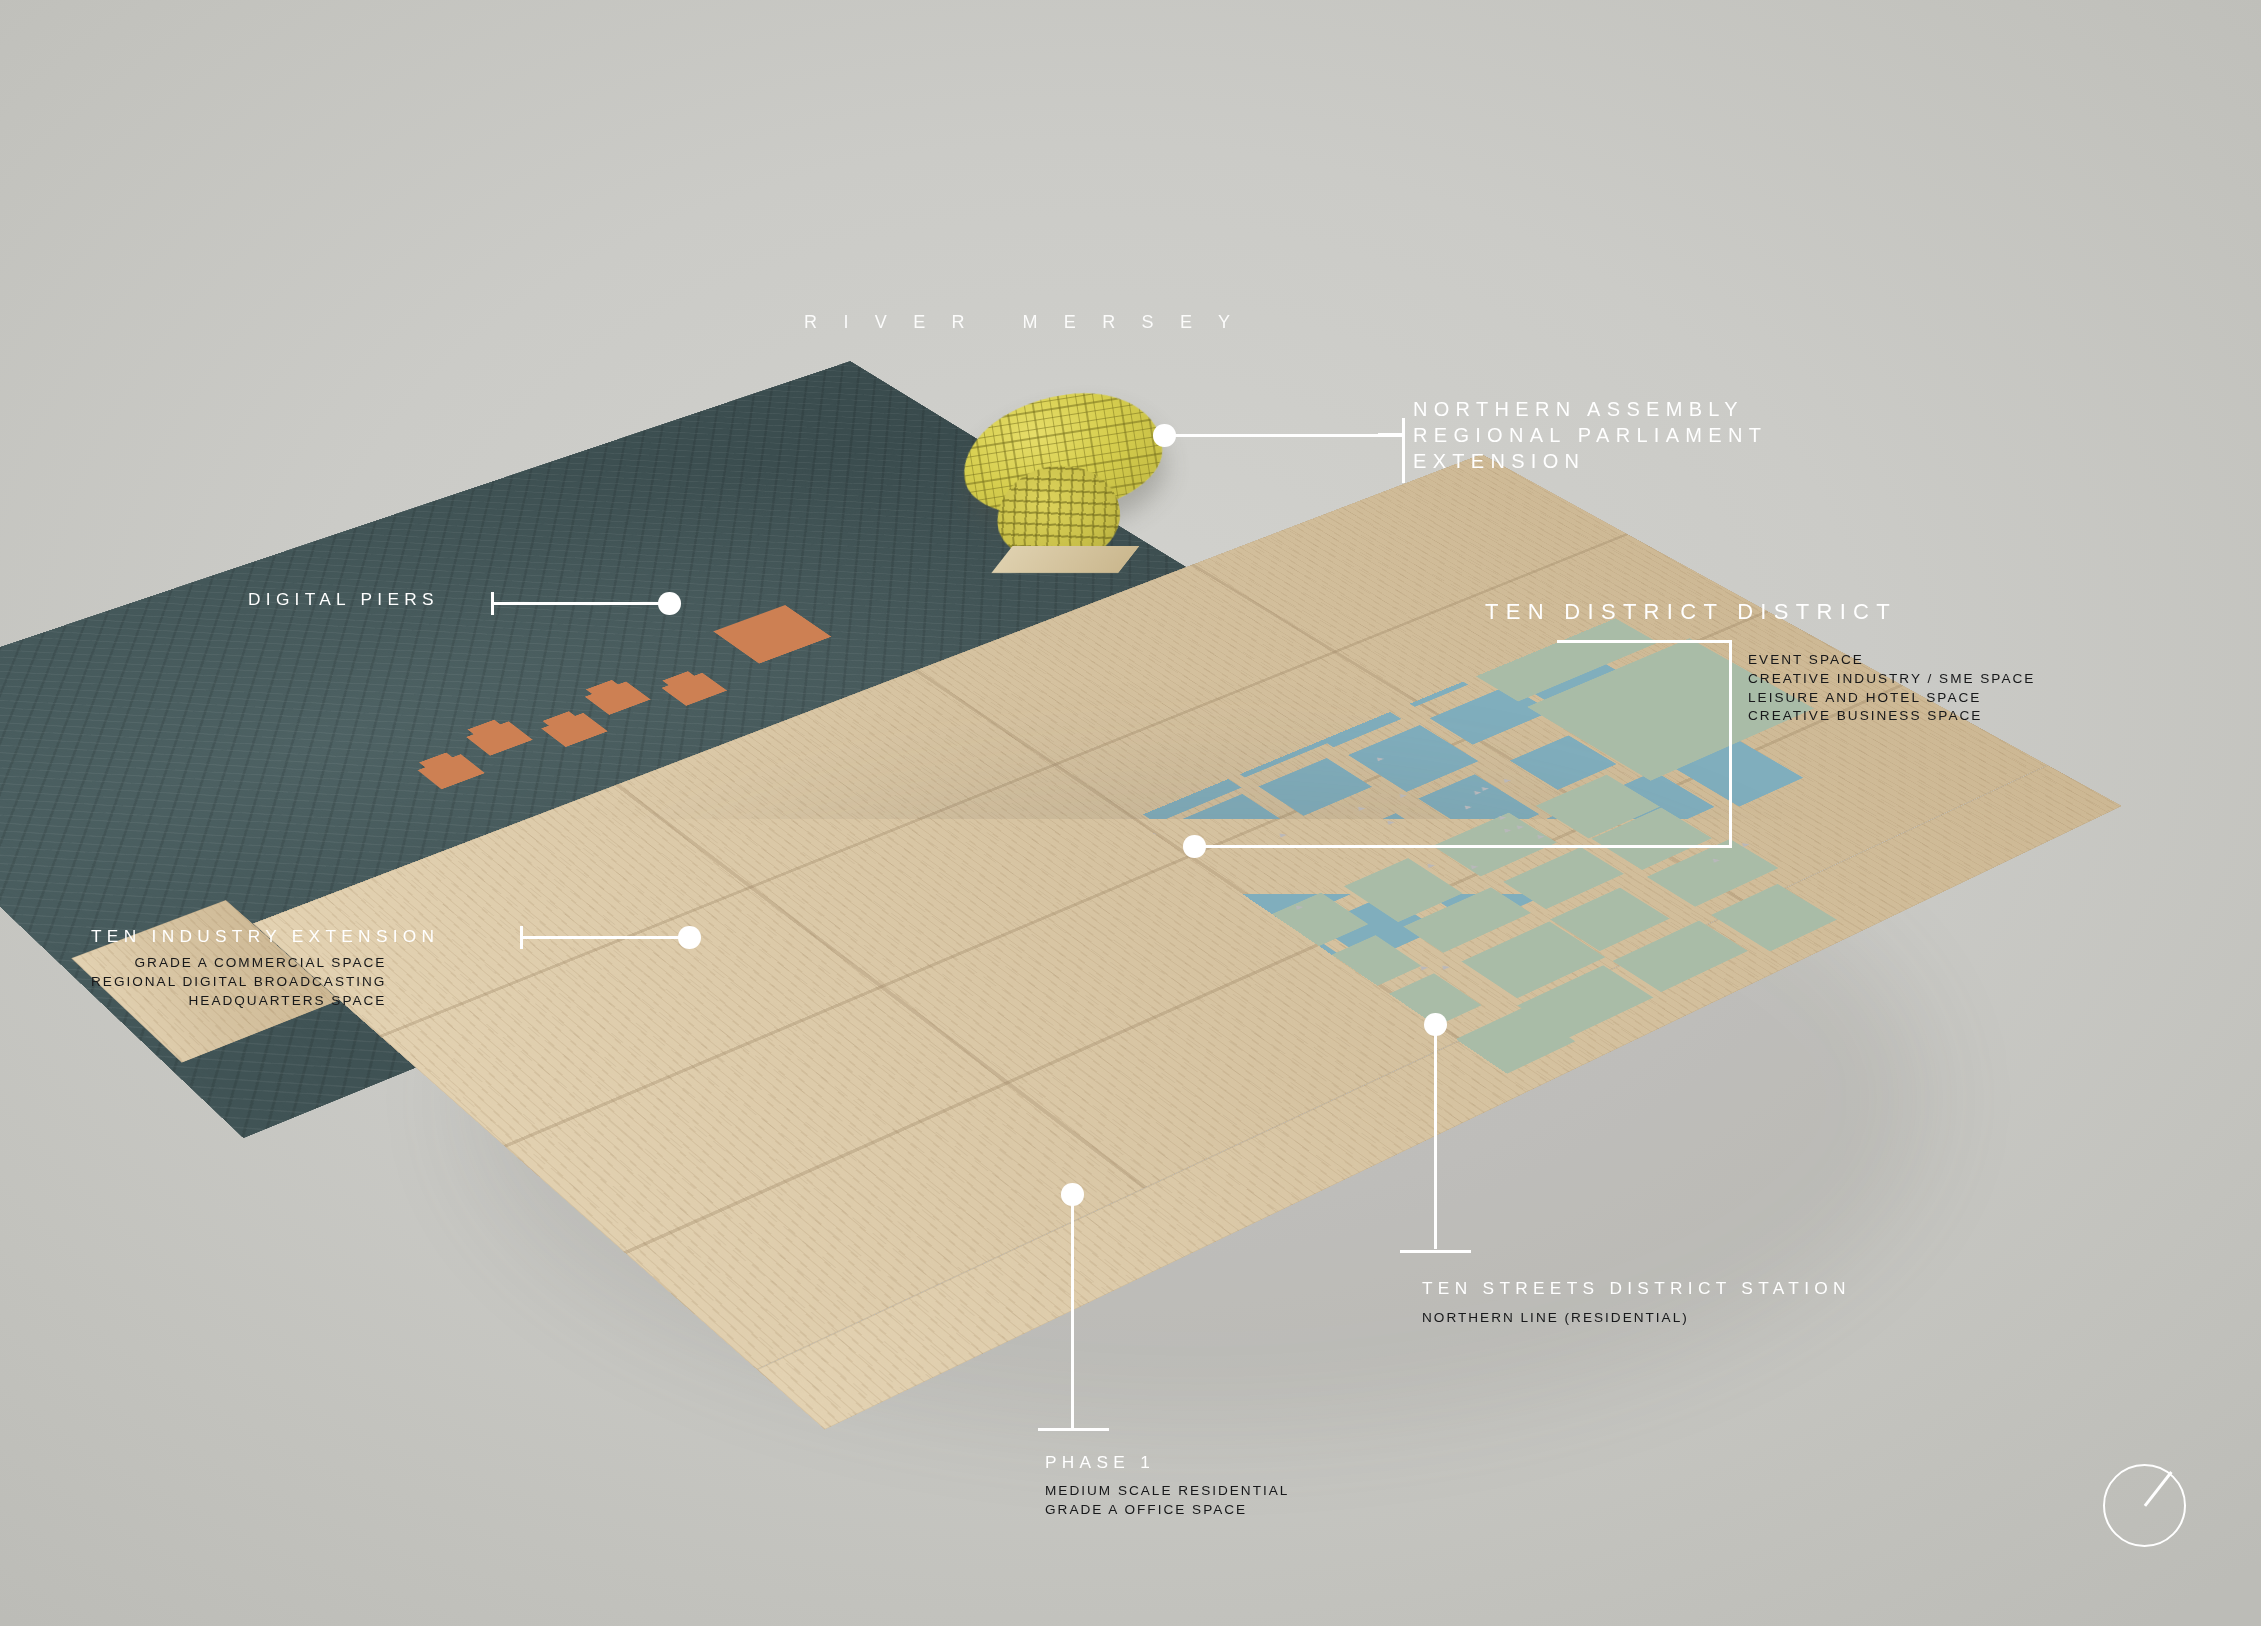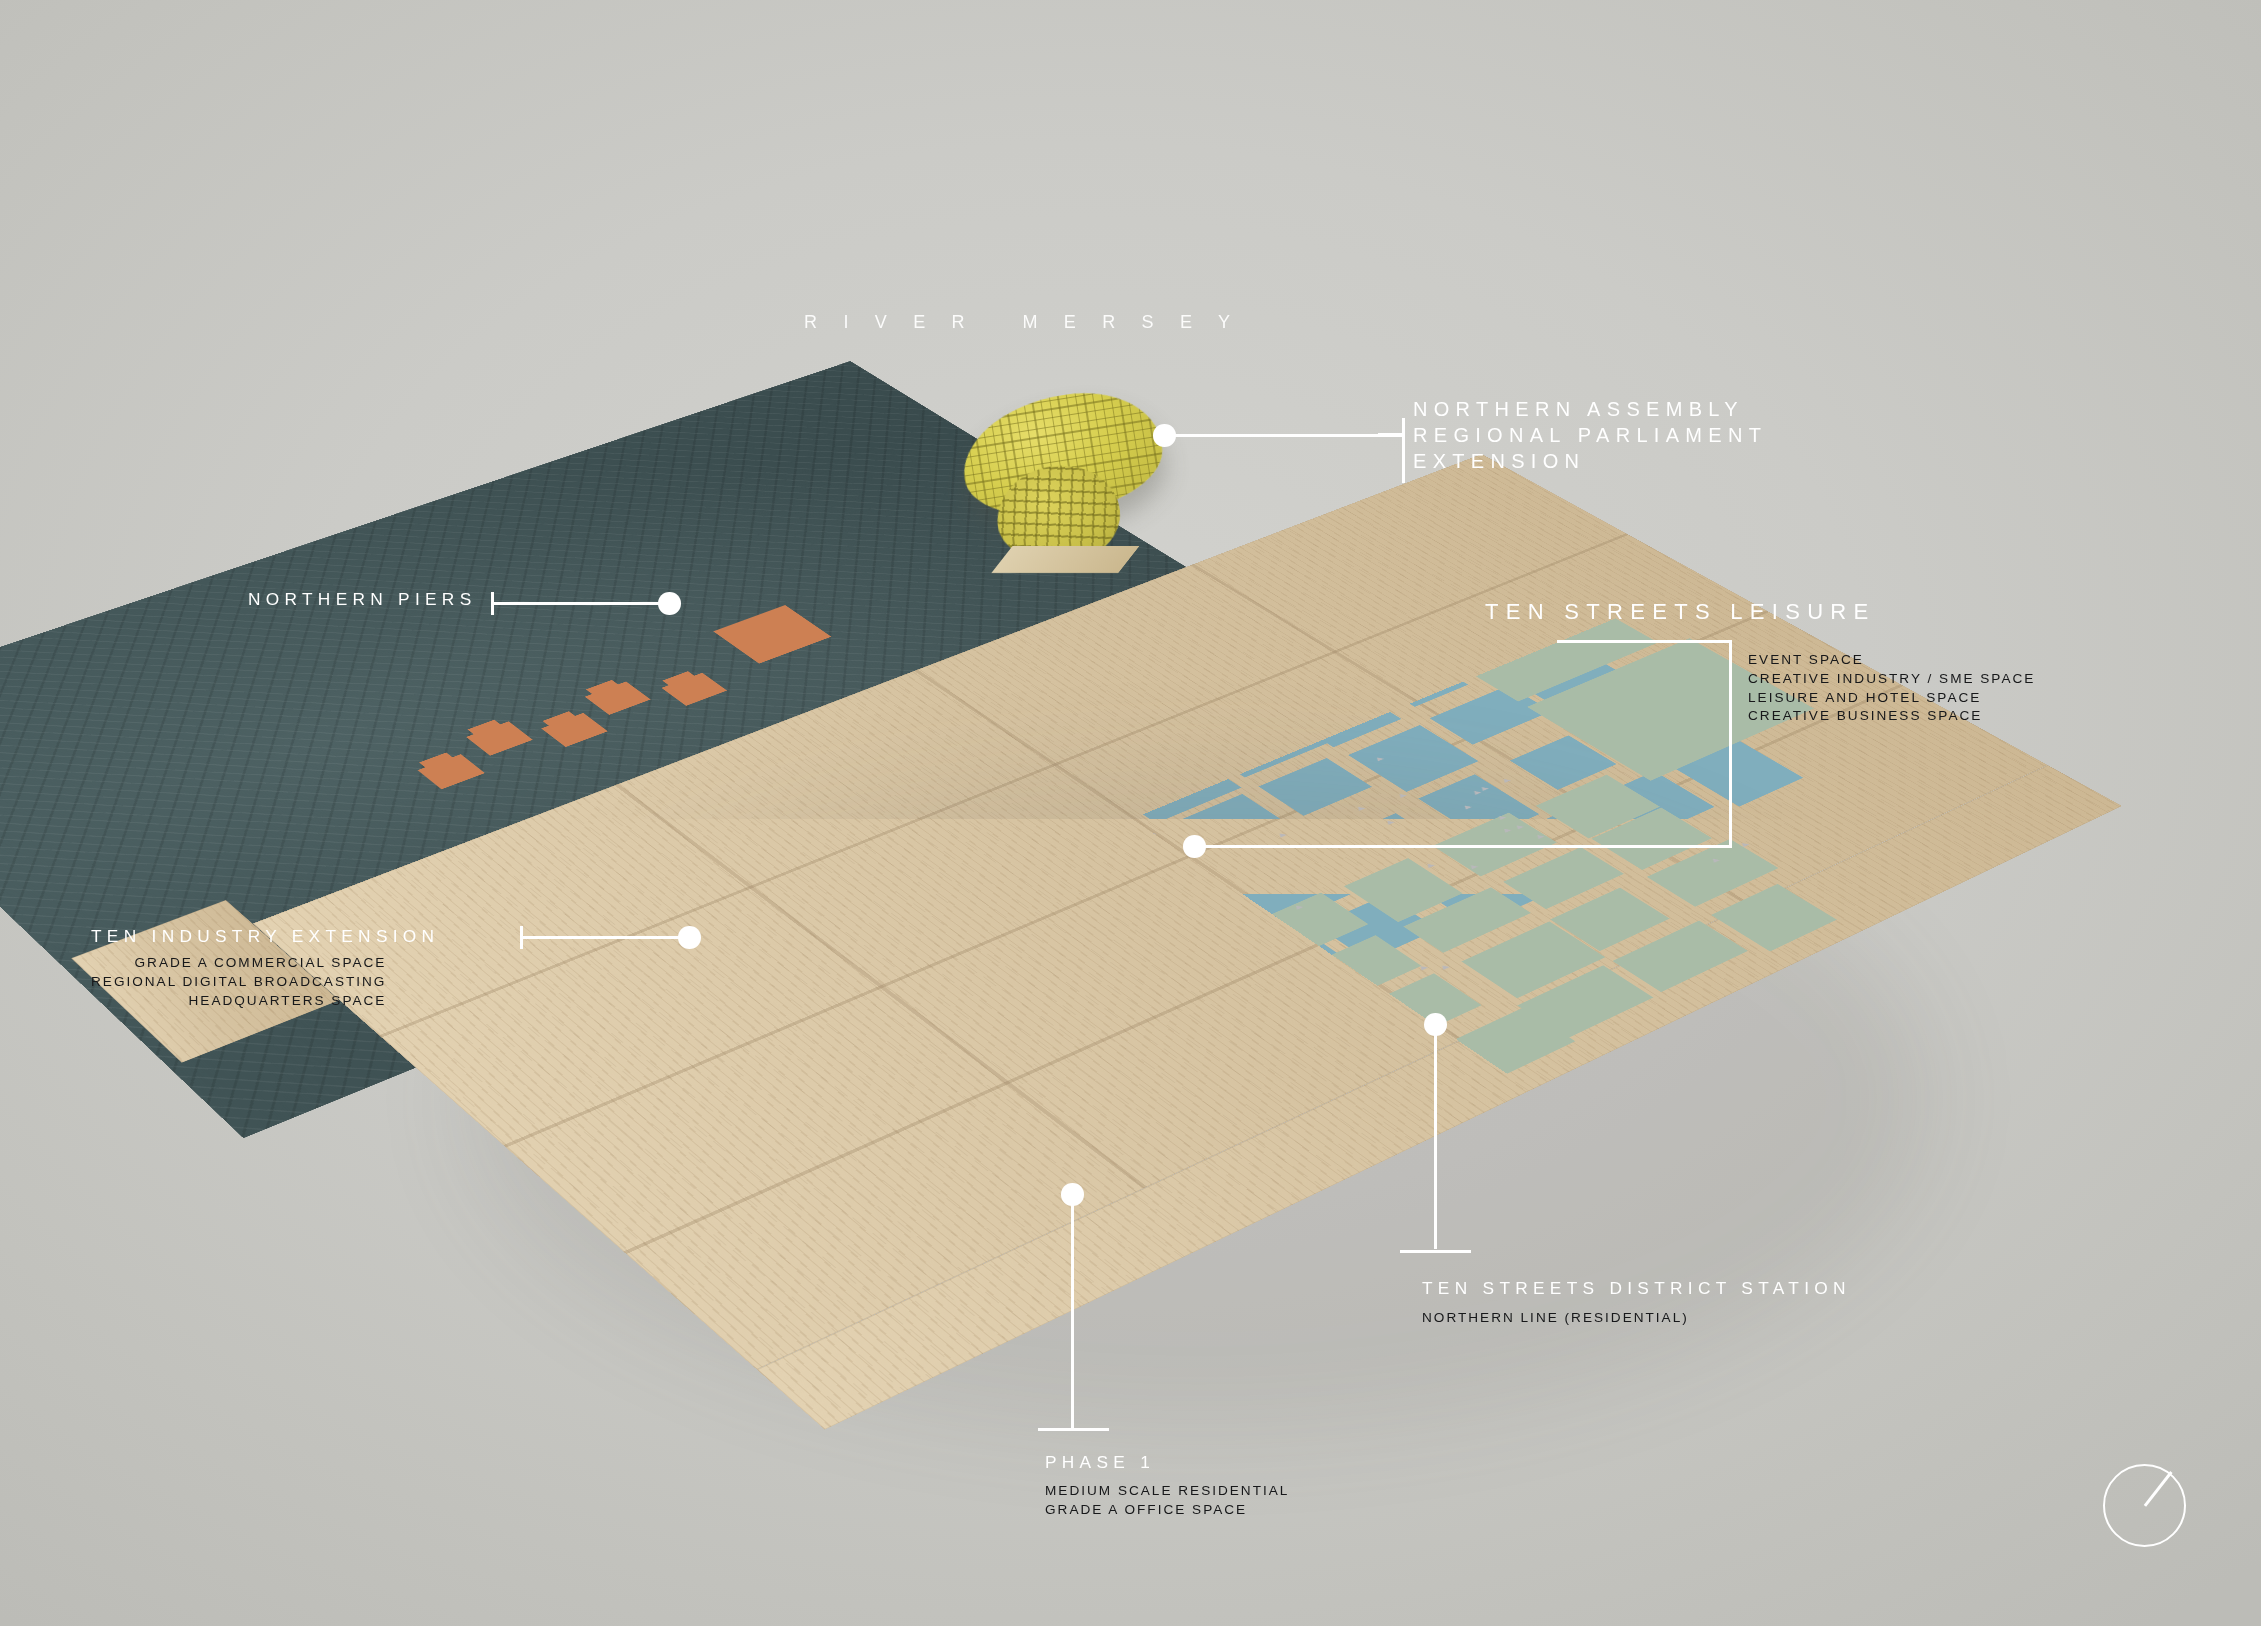--- a/index.html
+++ b/index.html
@@ -1177,32 +1177,32 @@
       <div class="dot abs" style="left:1153px;top:424px;"></div>
       <div class="leader leader-h abs" style="left:1165px;top:434px;width:240px;"></div>
       <div class="tick abs" style="left:1402px;top:418px;height:65px;"></div>
       <div class="leader leader-h abs" style="left:1378px;top:433px;width:27px;"></div>
       <div class="abs label-title" style="left:1413px;top:396px;">NORTHERN ASSEMBLY
 REGIONAL PARLIAMENT
 EXTENSION</div>
     </div>
 
     <div>
-      <div class="abs label-title small" style="left:248px;top:588px;">NORTHERN PIERS</div>
+      <div class="abs label-title small" style="left:248px;top:588px;">DIGITAL PIERS</div>
       <div class="tick abs" style="left:491px;top:592px;height:22.6px;"></div>
       <div class="leader leader-h abs" style="left:491px;top:602px;width:178px;"></div>
       <div class="dot abs" style="left:658px;top:592px;"></div>
     </div>
 
     <div>
       <div class="dot abs" style="left:1183px;top:835px;"></div>
       <div class="leader leader-h abs" style="left:1194px;top:845px;width:538px;"></div>
       <div class="leader leader-v abs" style="left:1729px;top:641px;height:205px;"></div>
       <div class="leader leader-h abs" style="left:1557px;top:640px;width:175px;"></div>
-      <div class="abs label-title" style="left:1485px;top:598px;font-size:22px;letter-spacing:7.3px;">TEN STREETS LEISURE</div>
+      <div class="abs label-title" style="left:1485px;top:598px;font-size:22px;letter-spacing:7.3px;">TEN DISTRICT DISTRICT</div>
       <div class="abs label-sub" style="left:1748px;top:651px;">EVENT SPACE
 CREATIVE INDUSTRY / SME SPACE
 LEISURE AND HOTEL SPACE
 CREATIVE BUSINESS SPACE</div>
     </div>
 
     <div>
       <div class="abs label-title small" style="left:91px;top:925px;">TEN INDUSTRY EXTENSION</div>
       <div class="tick abs" style="left:520px;top:926px;height:22.6px;"></div>
       <div class="leader leader-h abs" style="left:520px;top:936px;width:168px;"></div>

